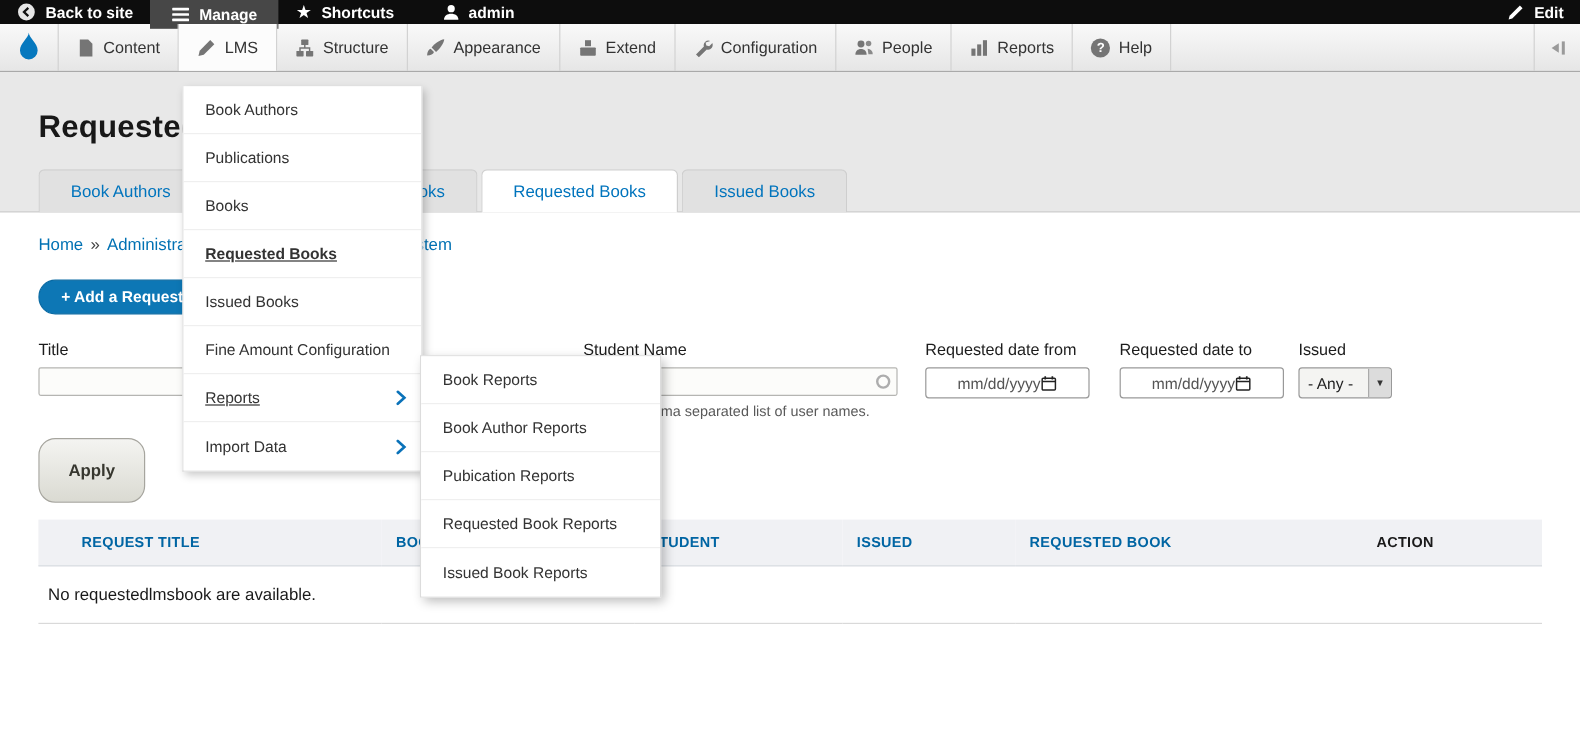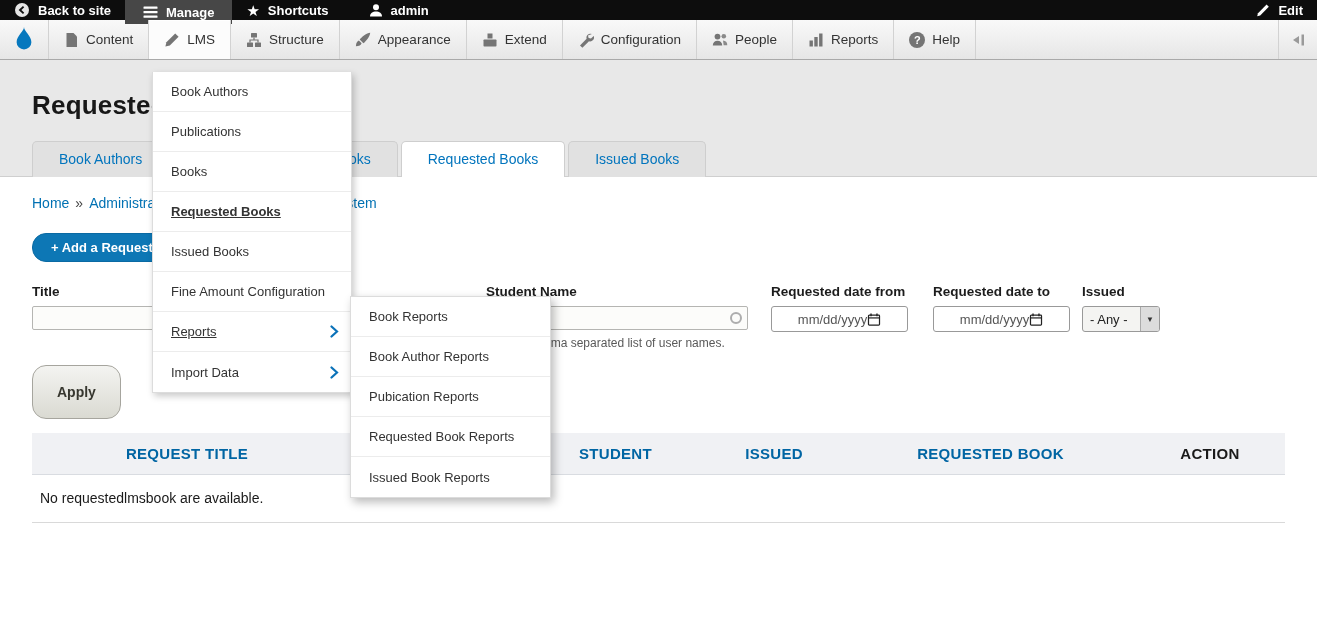--- a/index.html
+++ b/index.html
@@ -80,21 +80,21 @@
 
   .add-btn {
     margin-top:22px; display:inline-block; background:#0d77b5; color:#fff;
     font-weight:bold; font-size:13px; border:1px solid #0a6aa3;
     border-radius:14px; padding:6px 18px; cursor:pointer;
     font-family:inherit; white-space:nowrap;
   }
 
   .filters { display:flex; align-items:flex-start; margin-top:22px; }
   .fgroup label {
-    display:block; font-size:13.5px; font-weight:bold; color:#1c1c1c;
+    display:block; font-size:13.5px; font-weight:normal; color:#1c1c1c;
     margin-bottom:7px; white-space:nowrap;
   }
   .f-title { width:416px; margin-right:38px; }
   .f-student { width:262px; margin-right:23px; }
   .f-datefrom { width:137px; margin-right:25px; }
   .f-dateto { width:137px; margin-right:12px; }
   .text-input {
     width:100%; height:24px; border:1px solid #b5b5b2; border-radius:2px;
     background:#fcfcfa; padding:0 6px; font-size:13px; font-family:inherit;
   }
@@ -127,21 +127,21 @@
     border:1px solid #a6a59e; border-radius:14px; padding:18px 24px;
     font-size:14px; font-weight:bold; color:#37372f; font-family:inherit;
     cursor:pointer;
   }
 
   .data-table {
     margin-top:14px; width:1253px; border-collapse:collapse; table-layout:fixed;
   }
   .data-table thead tr { background:#f0f1f4; }
   .data-table th {
-    font-size:15px; font-weight:bold; color:#0065a3; text-align:center;
+    font-size:12px; font-weight:bold; color:#0065a3; text-align:left;
     padding:12px 12px; letter-spacing:.3px; white-space:nowrap; cursor:pointer;
     border-bottom:1px solid #d9dce1;
   }
   .data-table th:first-child { padding-left:36px; }
   .data-table th.plain { color:#1a1a1a; cursor:default; }
   .data-table td.empty {
     font-size:14px; color:#1a1a1a; padding:15px 8px 16px 8px;
     border-bottom:1px solid #d9d9d9;
   }
 

